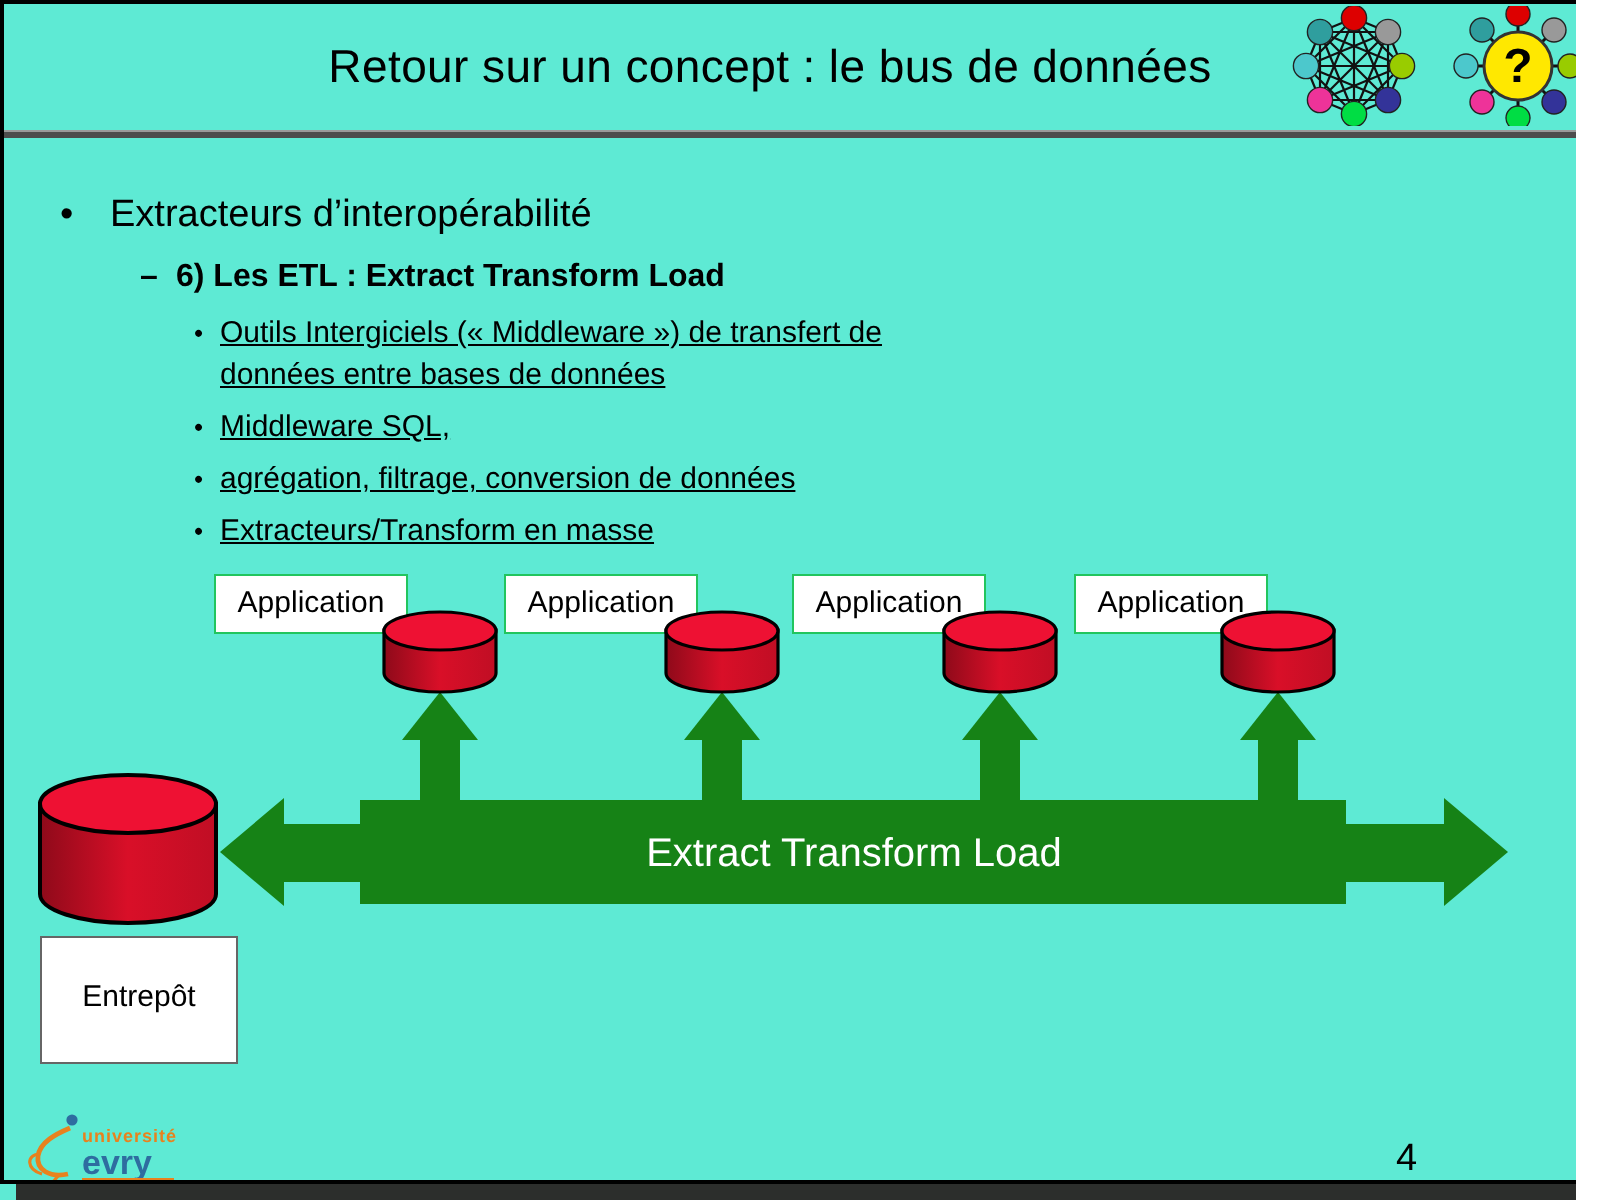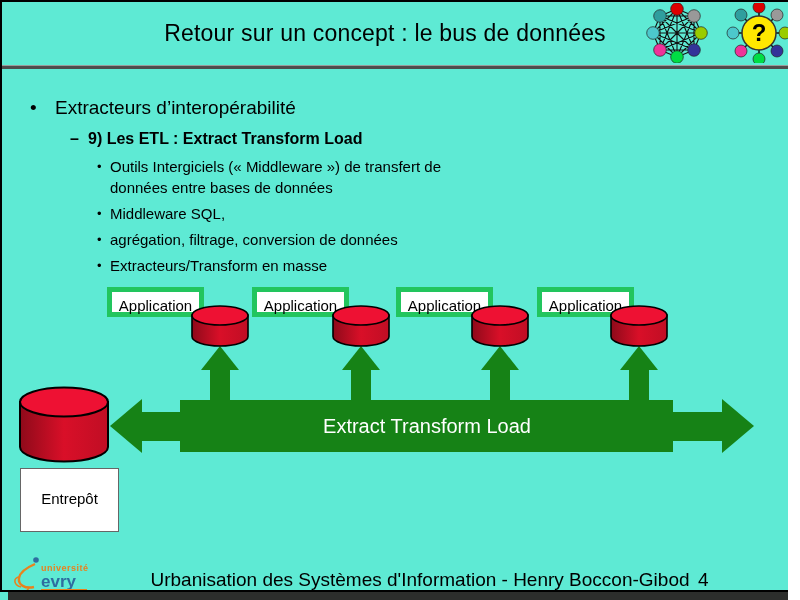--- a/index.html
+++ b/index.html
@@ -24,24 +24,24 @@
   }
   .corner-icons{position:absolute;left:640px;top:3px;width:160px;height:60px;}
   .bullet-row{position:absolute;display:flex;}
   .b1{left:30px;top:97px;font-size:19px;}
   .b1 .marker{width:25px;}
   .b2{left:70px;top:130px;font-size:16px;font-weight:bold;}
   .b2 .marker{width:18px;font-weight:bold;}
   .l3-list{position:absolute;left:97px;top:156px;width:400px;}
   .l3-item{display:flex;font-size:15px;line-height:21px;margin-bottom:5px;}
   .l3-item .marker{width:13px;font-size:13px;}
-  .l3-item .txt{width:376px;}
+  .l3-item .txt{width:376px;text-decoration:underline;}
   .app-box{
     position:absolute;top:287px;width:97px;height:30px;background:#fff;
-    border:5px solid #22c55e;box-sizing:border-box;text-align:center;
+    border:1px solid #22c55e;box-sizing:border-box;text-align:center;
     font-size:15px;line-height:28px;z-index:1;
   }
   .diagram-svg{position:absolute;left:0;top:280px;width:800px;height:190px;z-index:2;}
   .warehouse-box{
     position:absolute;left:20px;top:468px;width:99px;height:64px;background:#fff;
     border:1px solid #666;box-sizing:border-box;text-align:center;
     font-size:15px;line-height:21px;padding-top:19px;z-index:3;
   }
   .footer-text{
     position:absolute;left:40px;top:569px;width:760px;text-align:center;
@@ -84,21 +84,21 @@
       <text x="119" y="38" text-anchor="middle" font-size="24" font-weight="bold" fill="#000">?</text>
     </g>
   </svg>
 
   <div class="bullet-row b1">
     <span class="marker">•</span>
     <span class="txt">Extracteurs d’interopérabilité</span>
   </div>
   <div class="bullet-row b2">
     <span class="marker">–</span>
-    <span class="txt">9) Les ETL : Extract Transform Load</span>
+    <span class="txt">6) Les ETL : Extract Transform Load</span>
   </div>
   <div class="l3-list">
     <div class="l3-item">
       <span class="marker">•</span>
       <span class="txt">Outils Intergiciels (« Middleware ») de transfert de données entre bases de données</span>
     </div>
     <div class="l3-item">
       <span class="marker">•</span>
       <span class="txt">Middleware SQL,</span>
     </div>
@@ -185,18 +185,17 @@
       <circle cx="28" cy="4" r="2.8" fill="#2e6da0"></circle>
       <path d="M27 8 C20 11 12 15 11 22 C10 29 17 33 26 31" stroke="#e8821e" stroke-width="2.4" fill="none"></path>
       <path d="M12 21 C5 21 5 29 13 31" stroke="#e8821e" stroke-width="1.6" fill="none"></path>
       <path d="M21 32 L16 38" stroke="#e8821e" stroke-width="1.6" fill="none"></path>
     </g>
     <text x="33" y="15" font-size="9" font-weight="bold" letter-spacing="0.5" fill="#e8821e">université</text>
     <text x="33" y="31" font-size="17" font-weight="bold" fill="#2e6da0">evry</text>
     <rect x="33" y="33" width="46" height="3.5" fill="#e8821e"></rect>
   </svg>
 
-  <div class="footer-text">Urbanisation des Systèmes d'Information - Henry Boccon-Gibod</div>
   <div class="page-number">4</div>
 
   <div class="border-frame"></div>
   <div class="bottom-bar"></div>
 </div>
 
 </body></html>

